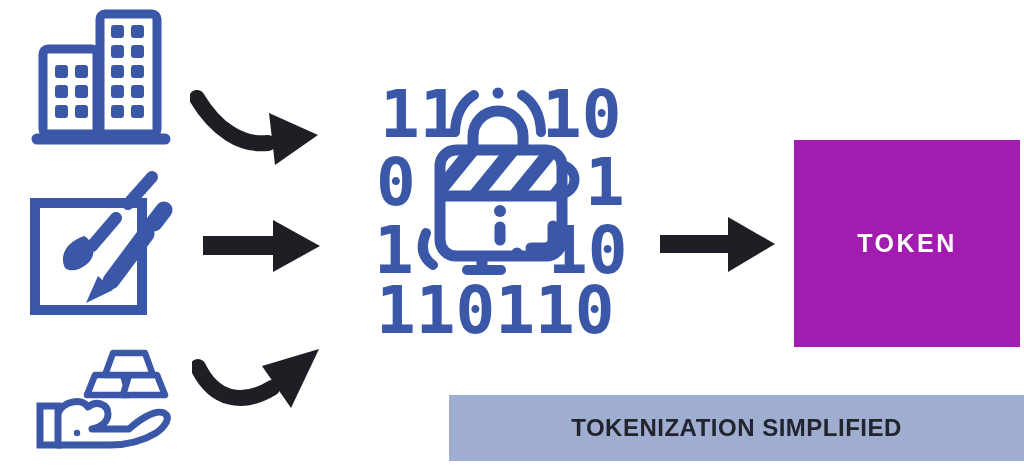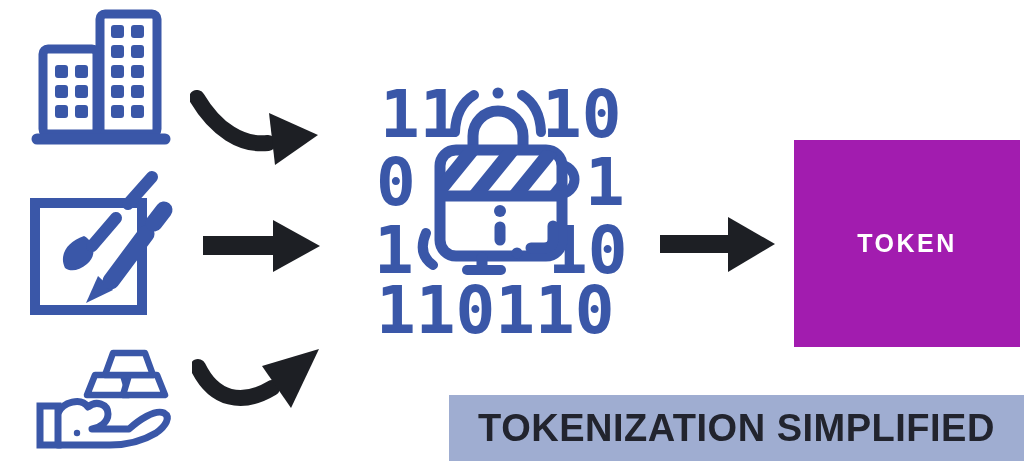--- a/index.html
+++ b/index.html
@@ -36,21 +36,21 @@
   .token-box span{
     color:#ffffff;font-size:25px;font-weight:700;letter-spacing:2.5px;
   }
 
   
   .banner{
     left:449px;top:395px;width:575px;height:66px;
     background:#9fadd1;display:flex;align-items:center;justify-content:center;
   }
   .banner span{
-    color:#22242e;font-size:38px;font-weight:700;letter-spacing:0.5px;white-space:nowrap;
+    color:#22242e;font-size:24px;font-weight:700;letter-spacing:0.5px;white-space:nowrap;
   }
 </style>
 </head>
 <body>
 
 <div class="stage">
 
   <svg class="abs icon-buildings" viewBox="0 0 142 140">
     <g stroke="#3a57a8" fill="#ffffff" stroke-width="9">
       <rect x="70" y="6" width="57" height="120" rx="5"></rect>

